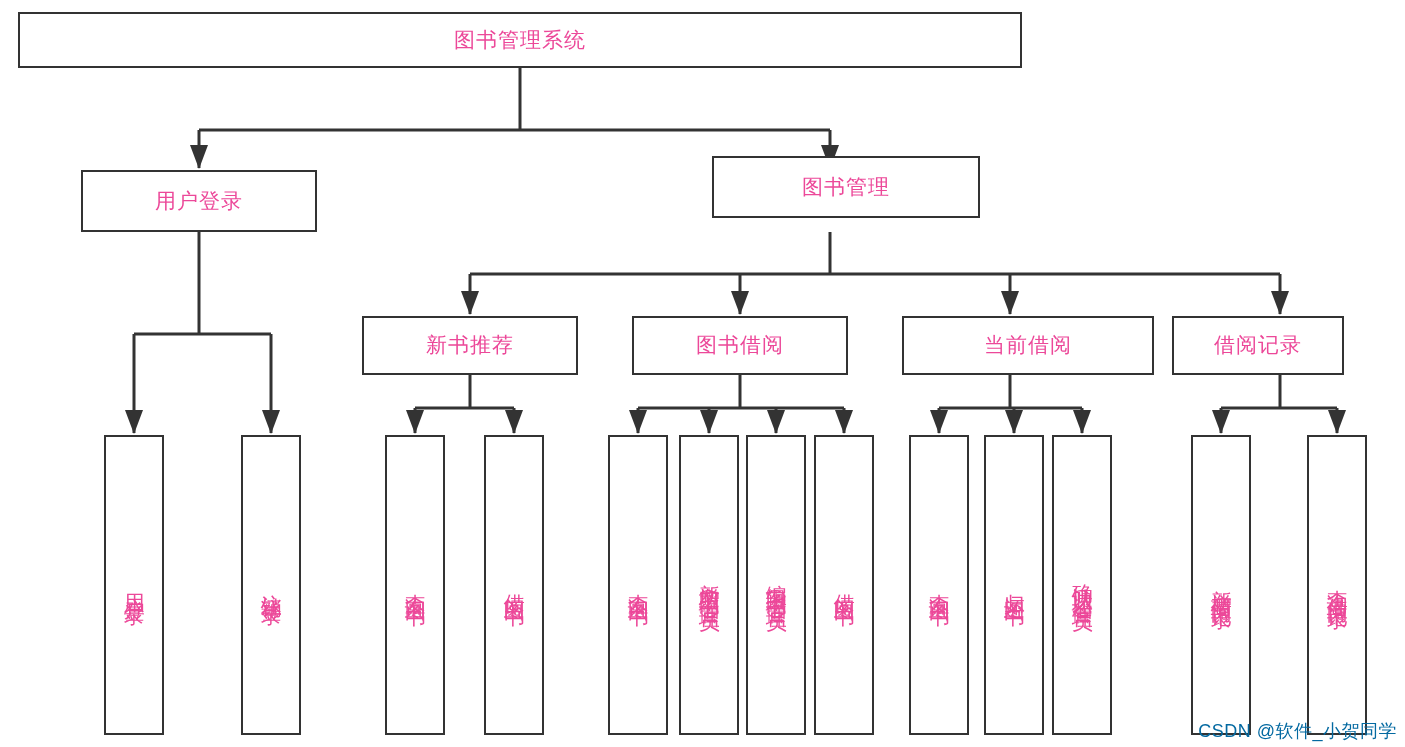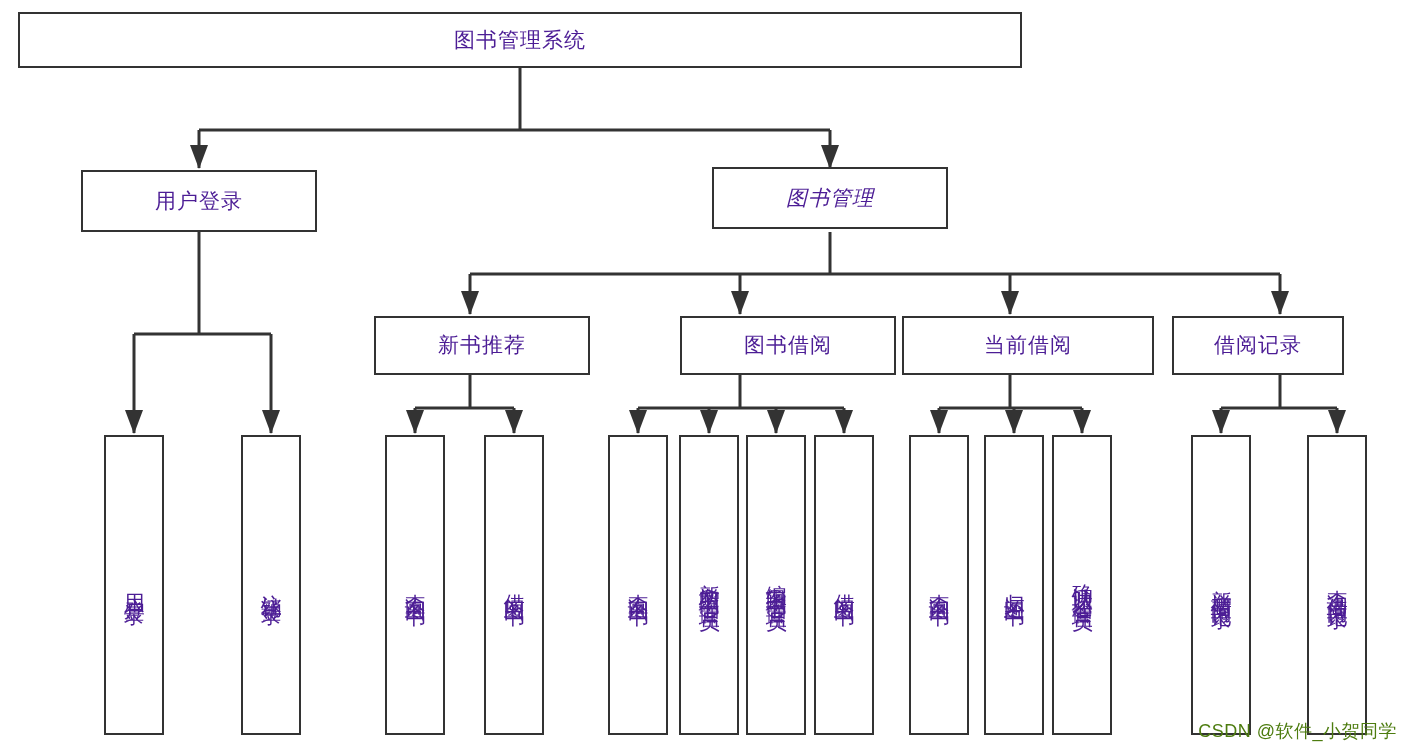--- a/index.html
+++ b/index.html
@@ -15,21 +15,21 @@
   .node{
     position:absolute;
     box-sizing:border-box;
     background:#ffffff;
     border:2px solid #333333;
     display:flex;
     align-items:center;
     justify-content:center;
   }
   .node-label{
-    color:#4c1d95;
+    color:#ec4899;
     font-size:21px;
     line-height:1.25;
     letter-spacing:1px;
     white-space:nowrap;
     text-align:center;
   }
   
   .node.vertical .node-label{
     writing-mode:vertical-rl;
     text-orientation:upright;
@@ -52,21 +52,21 @@
   }
   #connectors line, #connectors path{
     stroke:#333333;stroke-width:3;fill:none;
   }
   #connectors polygon{fill:#333333;}
 
   
   #watermark{
     position:absolute;
     right:8px;bottom:4px;
-    color:#4d7c0f;
+    color:#0369a1;
     font-size:18px;
     letter-spacing:0.5px;
     white-space:nowrap;
     user-select:none;
   }
 </style>
 </head>
 <body>
 
 <div id="diagram-root">
@@ -126,27 +126,27 @@
       <polygon points="1328,410 1346,410 1337,434"></polygon>
     </svg>
 
   <div id="nodes-layer">
       <div class="node" style="left: 18px; top: 12px; width: 1004px; height: 56px;">
         <span class="node-label">图书管理系统</span>
       </div>
       <div class="node" style="left: 81px; top: 170px; width: 236px; height: 62px;">
         <span class="node-label">用户登录</span>
       </div>
-      <div class="node" style="left: 712px; top: 167px; width: 236px; height: 62px; font-style: italic;">
+      <div class="node" style="left: 712px; top: 156px; width: 268px; height: 62px;">
         <span class="node-label">图书管理</span>
       </div>
-      <div class="node" style="left: 362px; top: 316px; width: 216px; height: 59px; margin-left: 12px;">
+      <div class="node" style="left: 362px; top: 316px; width: 216px; height: 59px;">
         <span class="node-label">新书推荐</span>
       </div>
-      <div class="node" style="left: 632px; top: 316px; width: 216px; height: 59px; margin-left: 48px;">
+      <div class="node" style="left: 632px; top: 316px; width: 216px; height: 59px;">
         <span class="node-label">图书借阅</span>
       </div>
       <div class="node" style="left: 902px; top: 316px; width: 252px; height: 59px;">
         <span class="node-label">当前借阅</span>
       </div>
       <div class="node" style="left: 1172px; top: 316px; width: 172px; height: 59px;">
         <span class="node-label">借阅记录</span>
       </div>
       <div class="node vertical" style="left: 104px; top: 435px; width: 60px; height: 300px;">
         <span class="node-label">用户登录</span>

